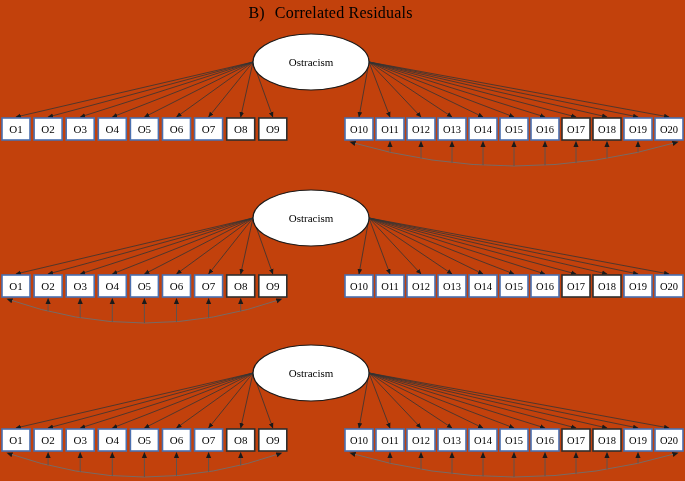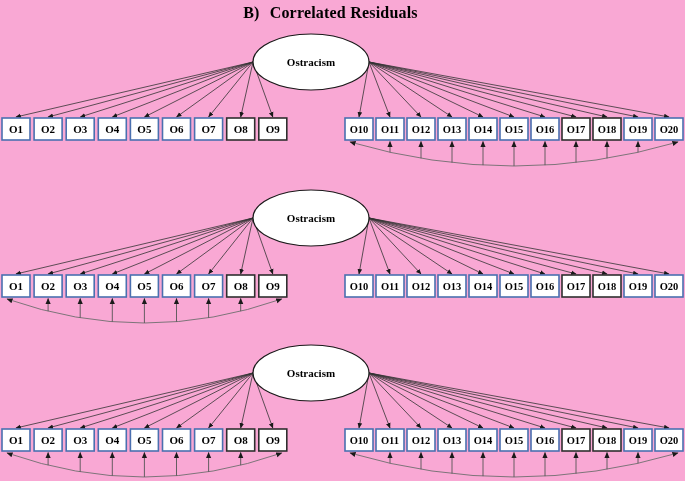--- a/index.html
+++ b/index.html
@@ -4,24 +4,23 @@
 <style>
   html, body {
     margin: 0;
     padding: 0;
     background: #ffffff;
   }
   #canvas {
     position: relative;
     width: 685px;
     height: 481px;
-    background: #f9a8d4;
+    background: #c2410c;
     overflow: hidden;
     font-family: "Liberation Serif", "DejaVu Serif", serif;
-    font-weight: bold;
   }
   .figure-title {
     position: absolute;
     top: 4px;
     left: 0;
     width: 661px;
     text-align: center;
     font-size: 16px;
     color: #000;
     letter-spacing: 0.2px;

